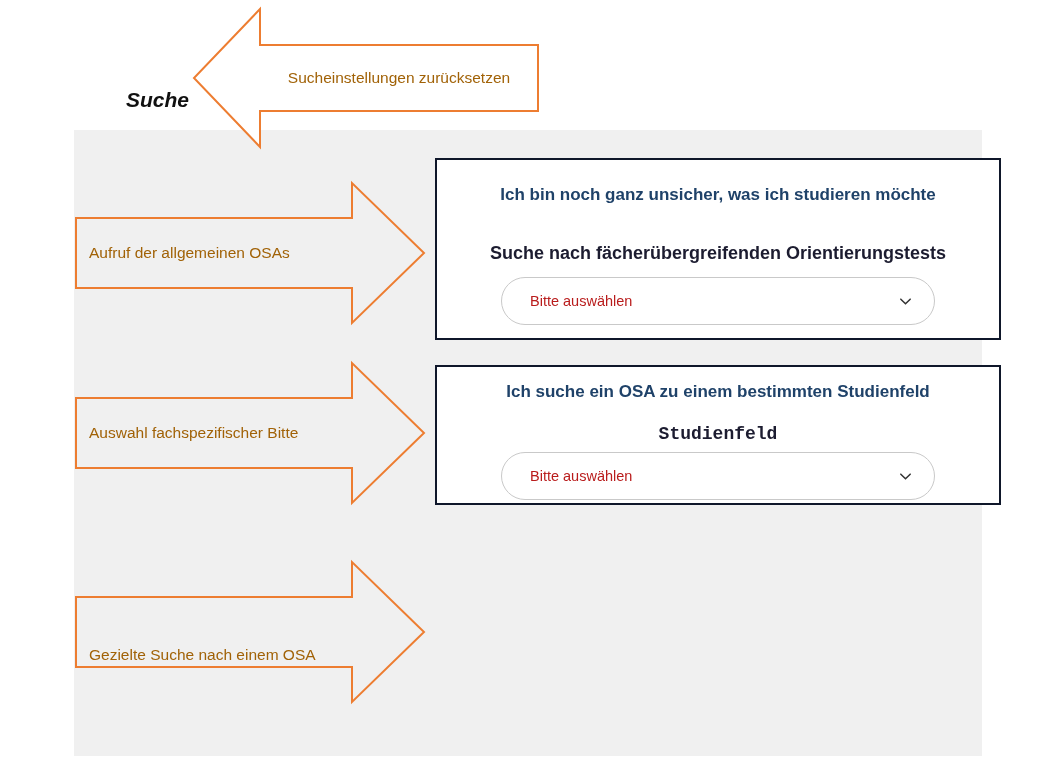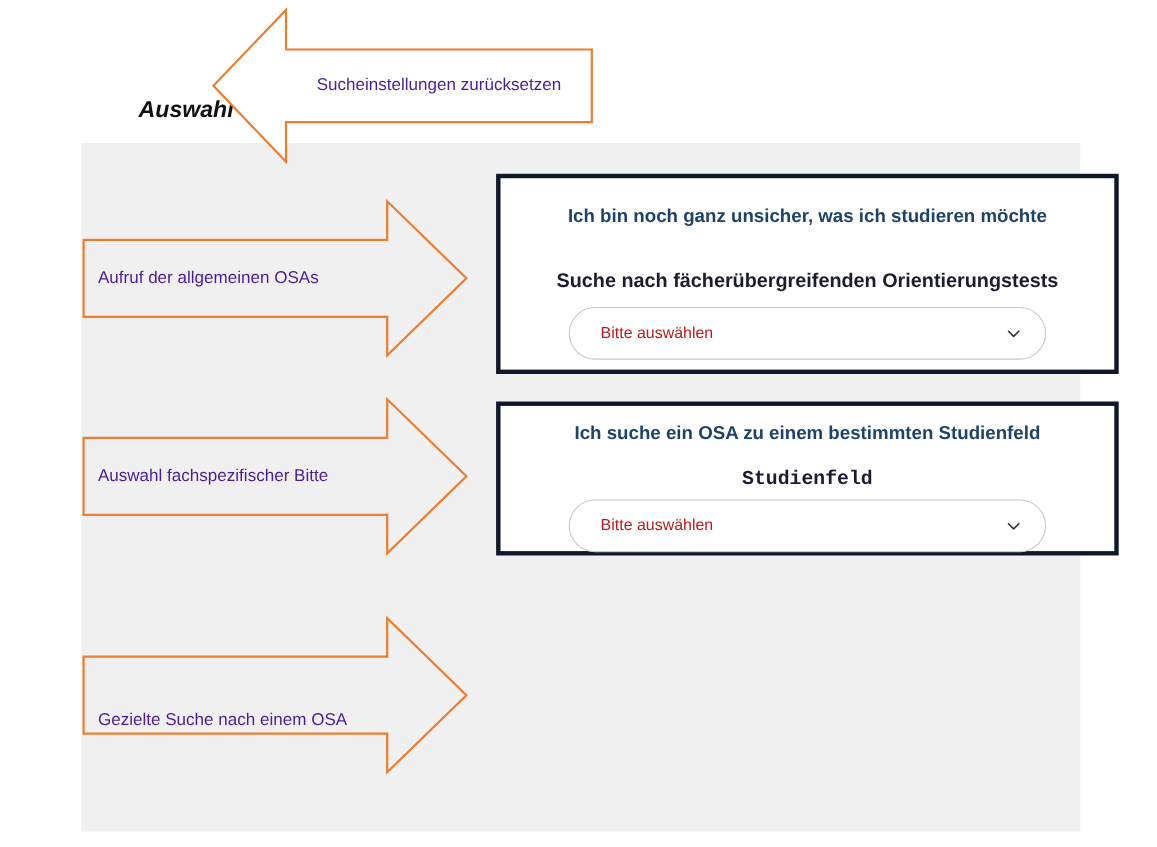--- a/index.html
+++ b/index.html
@@ -40,32 +40,31 @@
     font-size: 21px; font-weight: 800; font-style: italic;
     color: #101010; letter-spacing: 0;
     text-shadow: 1px 1px 0 #ffffff, -1px -1px 0 #ffffff;
   }
 
   
   .anno-svg { position: absolute; overflow: visible; }
   .anno-text {
     position: absolute;
     display: flex; align-items: center;
-    color: #4c1d95; font-size: 15.5px; line-height: 1.2;
+    color: #a16207; font-size: 15.5px; line-height: 1.2;
   }
   .anno-text.center { justify-content: center; text-align: center; }
 
   
   .card {
     position: absolute;
     left: 435px; width: 566px;
-    border: 4px solid #0f172a;
+    border: 2px solid #0f172a;
     background: #ffffff;
     text-align: center;
-    margin-left: 16px;
   }
   .card.transparent { background: transparent; }
   .card-title {
     color: #1f4269;
     font-size: 17px; font-weight: 700; line-height: 26px;
   }
   .card-label {
     color: #1c1c30;
     font-size: 18px; font-weight: 700; line-height: 18px;
   }
@@ -111,21 +110,21 @@
   .card3 .pill-wrap  { margin-top: 10px; }
 </style>
 </head>
 <body>
 
 <div class="page">
 
   <div class="panel"></div>
 
   <div class="logo">
-    <div class="logo-portal">Auswahl</div>
+    <div class="logo-portal">Suche</div>
   </div>
 
   <svg class="anno-svg" style="left:193px; top:8px;" width="346" height="141" viewBox="0 0 346 141">
     <polygon points="345,37 67,37 67,1 1,70 67,139 67,103 345,103" fill="#ffffff" stroke="#ed7d31" stroke-width="2"></polygon>
   </svg>
   <div class="anno-text center" style="left:260px; top:45px; width:278px; height:66px;">Sucheinstellungen zurücksetzen</div>
 
   <svg class="anno-svg" style="left:75px; top:182px;" width="350" height="142" viewBox="0 0 350 142">
     <polygon points="1,36 277,36 277,1 349,71 277,141 277,106 1,106" fill="none" stroke="#ed7d31" stroke-width="2"></polygon>
   </svg>

